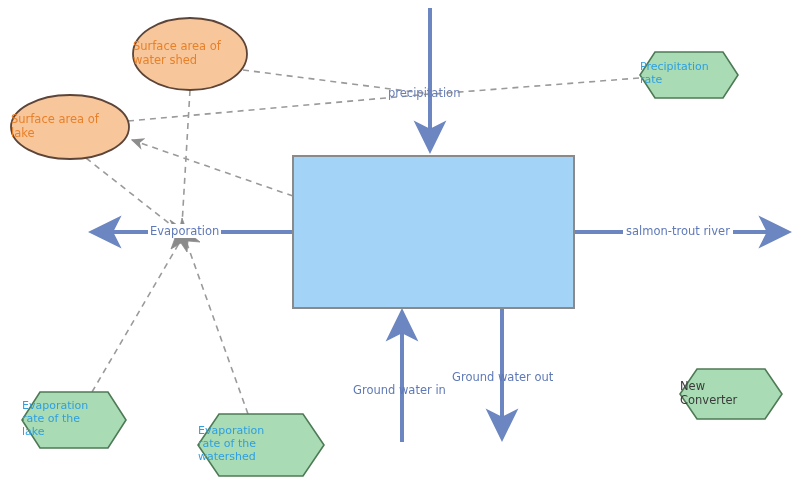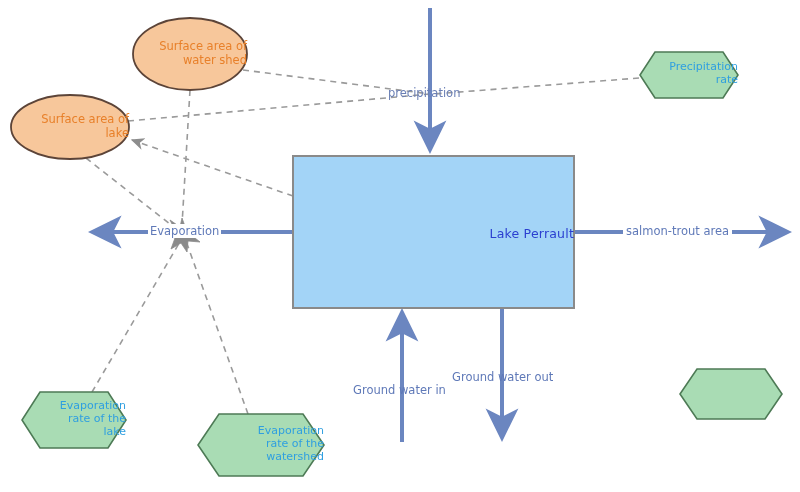--- a/index.html
+++ b/index.html
@@ -20,21 +20,21 @@
   }
   #wires {
     position: absolute;
     left: 0;
     top: 0;
     width: 800px;
     height: 492px;
   }
   .node-label {
     position: absolute;
-    text-align: right;
+    text-align: left;
     line-height: 1.18;
     pointer-events: none;
     white-space: pre-line;
   }
   .stock-label {
     color: #2b3fd0;
     font-size: 12.5px;
     letter-spacing: .2px;
   }
   .ellipse-label {
@@ -117,43 +117,44 @@
     <polygon points="40,392 108,392 126,420 108,448 40,448 22,420" fill="#a9dcb4" stroke="#4d7a55" stroke-width="1.6"></polygon>
 
     <polygon points="219,414 303,414 324,445 303,476 219,476 198,445" fill="#a9dcb4" stroke="#4d7a55" stroke-width="1.6"></polygon>
 
     <polygon points="697,369 765,369 782,394 765,419 697,419 680,394" fill="#a9dcb4" stroke="#4d7a55" stroke-width="1.6"></polygon>
 
     <path d="M182,218 L186,229 L198,226 L190,234 L200,242 L188,241 L187,252
              L181,243 L171,249 L175,238 L164,235 L175,230 L170,220 L180,227 Z" fill="#8a8a8a" stroke="#8a8a8a" stroke-width="0.8"></path>
   </svg>
 
-  <div class="node-label stock-label" style="left:293px; top:227px; width:281px;">Lake Perrault</div>
 
   <div class="node-label ellipse-label" style="left:133px; top:40px; width:114px;">Surface area of
 water shed</div>
 
   <div class="node-label ellipse-label" style="left:11px; top:113px; width:118px;">Surface area of
 lake</div>
 
   <div class="node-label hex-label" style="left:640px; top:61px; width:98px;">Precipitation
 rate</div>
 
   <div class="node-label hex-label" style="left:22px; top:400px; width:104px;">Evaporation
 rate of the
 lake</div>
 
   <div class="node-label hex-label" style="left:198px; top:425px; width:126px;">Evaporation
 rate of the
 watershed</div>
 
+  <div class="node-label hex-label dark" style="left:680px; top:380px; width:102px;">New
+Converter</div>
 
   <div class="flow-label faint" style="left:388px; top:86px;">precipitation</div>
 
   <div class="flow-label" style="left:148px; top:224px; background:#ffffff; padding:0 2px;">Evaporation</div>
 
-  <div class="flow-label" style="left:623px; top:224px; background:#ffffff; padding:0 3px;">salmon-trout area</div>
+  <div class="flow-label" style="left:623px; top:224px; background:#ffffff; padding:0 3px;">salmon-trout river</div>
 
   <div class="flow-label" style="left:353px; top:383px;">Ground water in</div>
 
   <div class="flow-label" style="left:452px; top:370px;">Ground water out</div>
 
 </div>
 
 </body></html>

